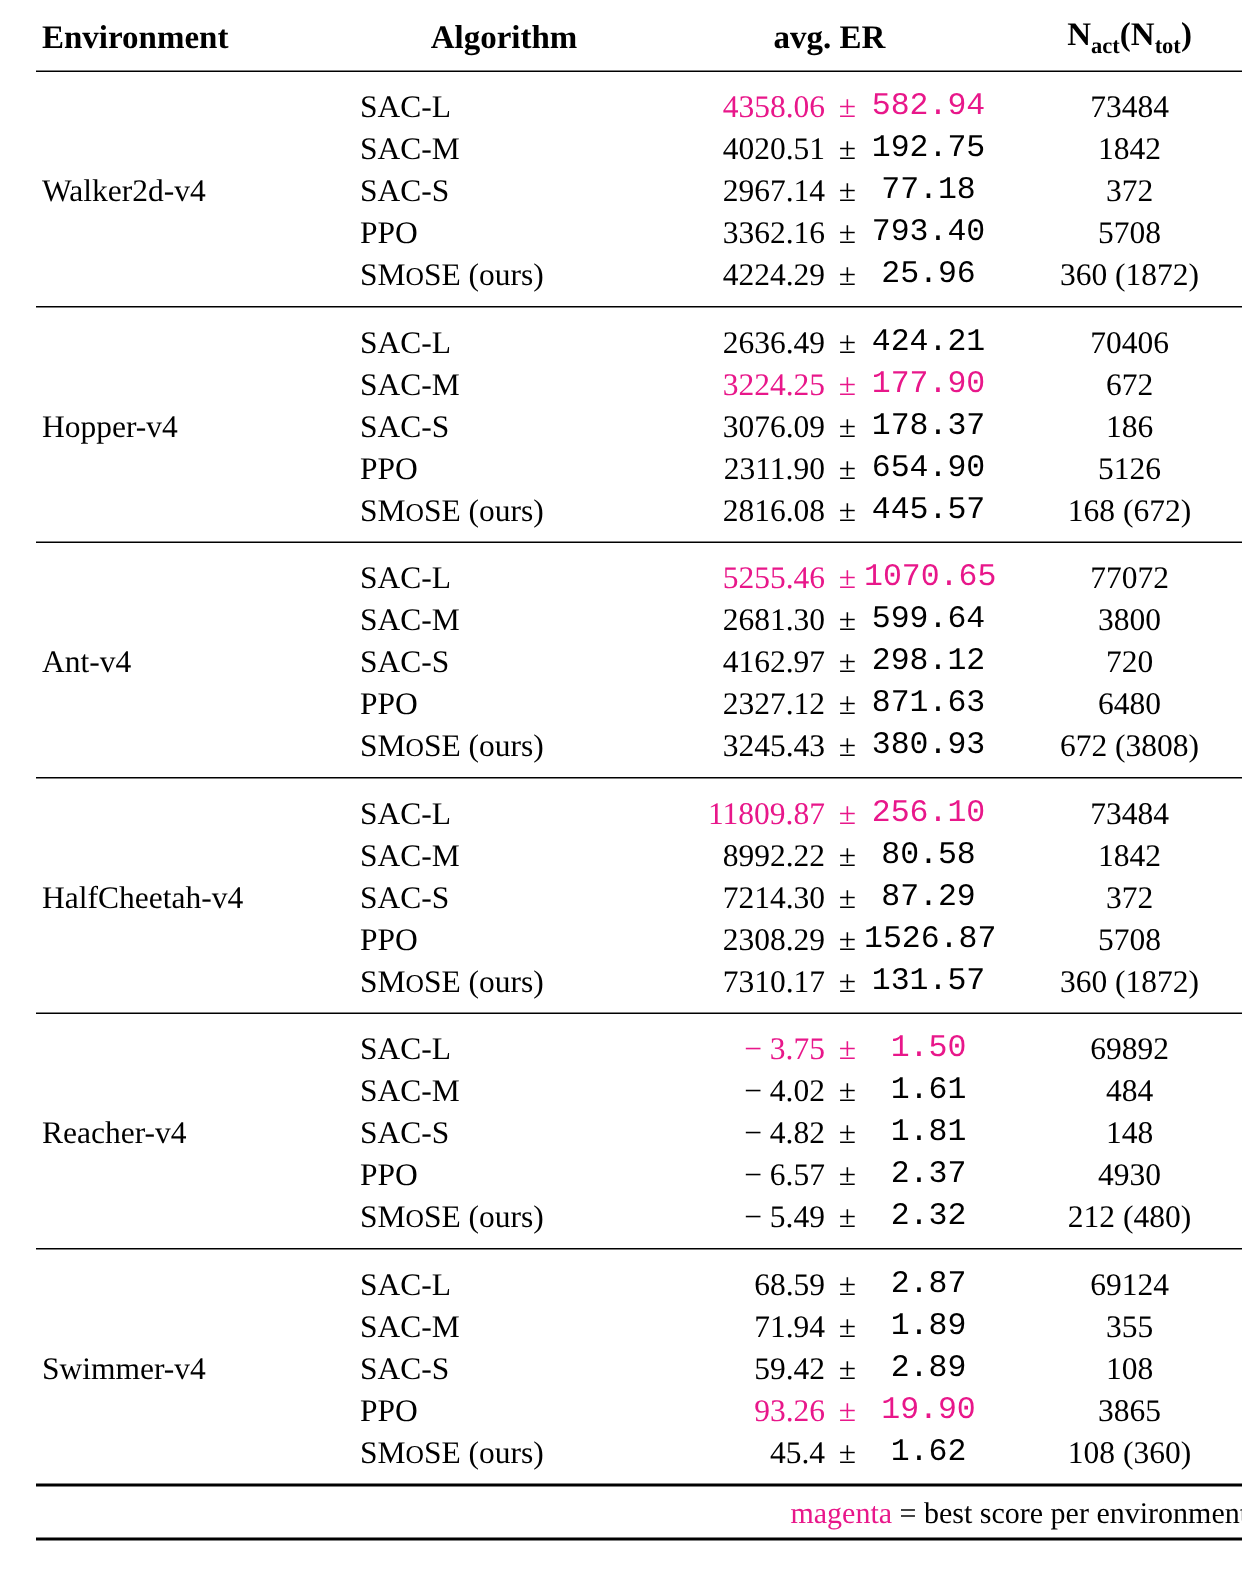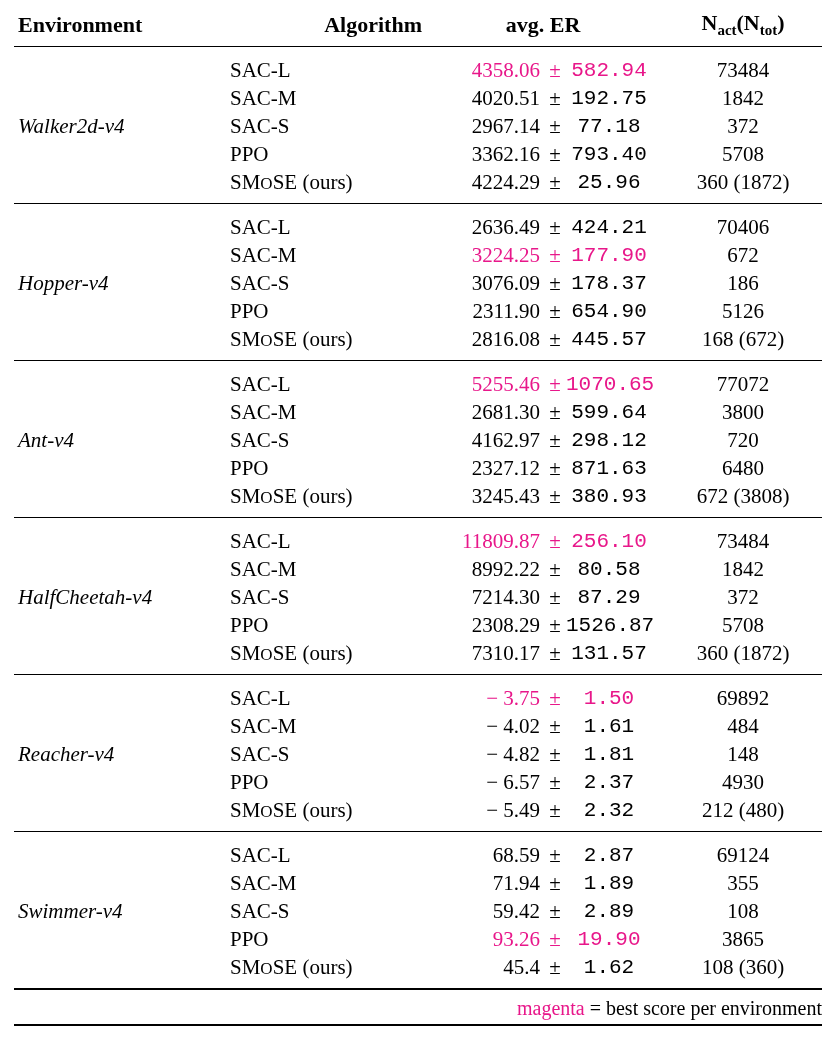--- a/index.html
+++ b/index.html
@@ -8,21 +8,21 @@
     background: #ffffff;
   }
   body {
     width: 828px;
     height: 1061px;
     font-family: "Liberation Serif", "DejaVu Serif", serif;
     color: #000000;
     overflow: hidden;
   }
   #table-wrap {
-    padding: 6px 10px 0 14px;
+    padding: 6px 10px 0 24px;
     box-sizing: border-box;
     width: 756px;
   }
   table.results {
     border-collapse: collapse;
     width: 808px;
     table-layout: fixed;
     font-size: 21px;
   }
   table.results col.c-env   { width: 212px; }
@@ -35,32 +35,31 @@
   .rule-bot td { border-top: 2.5px solid #000; }
 
   thead th {
     font-weight: bold;
     font-size: 22px;
     padding: 4px 0 7px 0;
     text-align: center;
     white-space: nowrap;
   }
   thead th.h-env { text-align: left; padding-left: 4px; }
-  thead th.h-alg { text-align: right; padding-left: 4px; }
+  thead th.h-alg { text-align: center; padding-left: 4px; }
 
   tbody td {
     padding: 1.5px 0;
     vertical-align: middle;
     white-space: nowrap;
   }
   td.env {
     text-align: left;
     padding-left: 4px;
     font-size: 21px;
-    font-style: italic;
   }
   td.alg {
     text-align: left;
     padding-left: 4px;
   }
   td.mean {
     text-align: right;
     padding-right: 4px;
     font-variant-numeric: lining-nums;
   }

